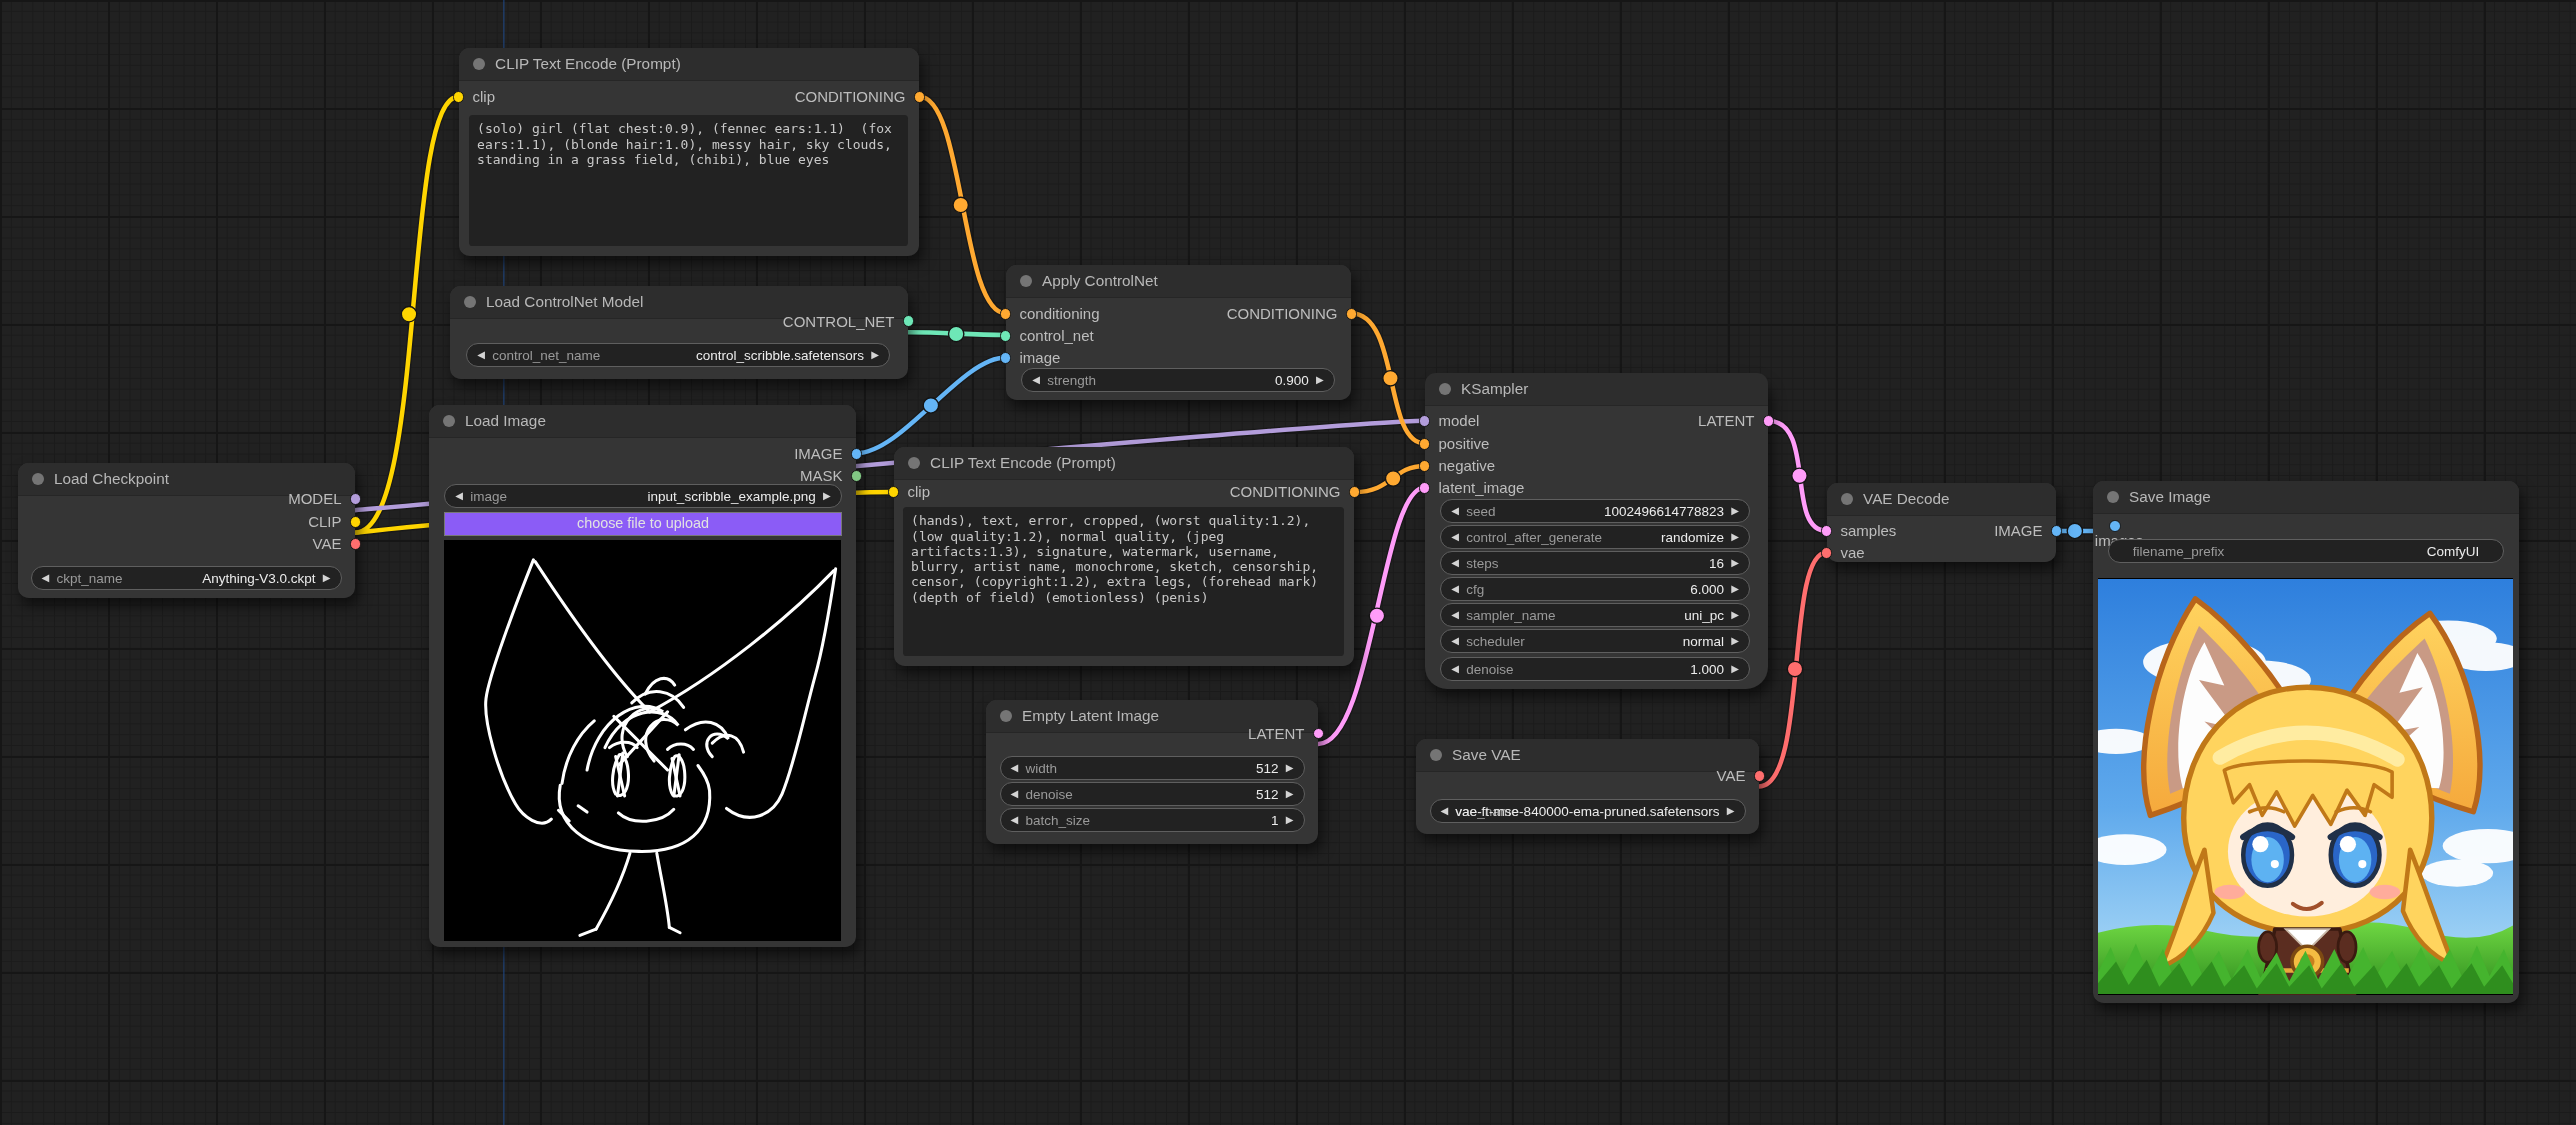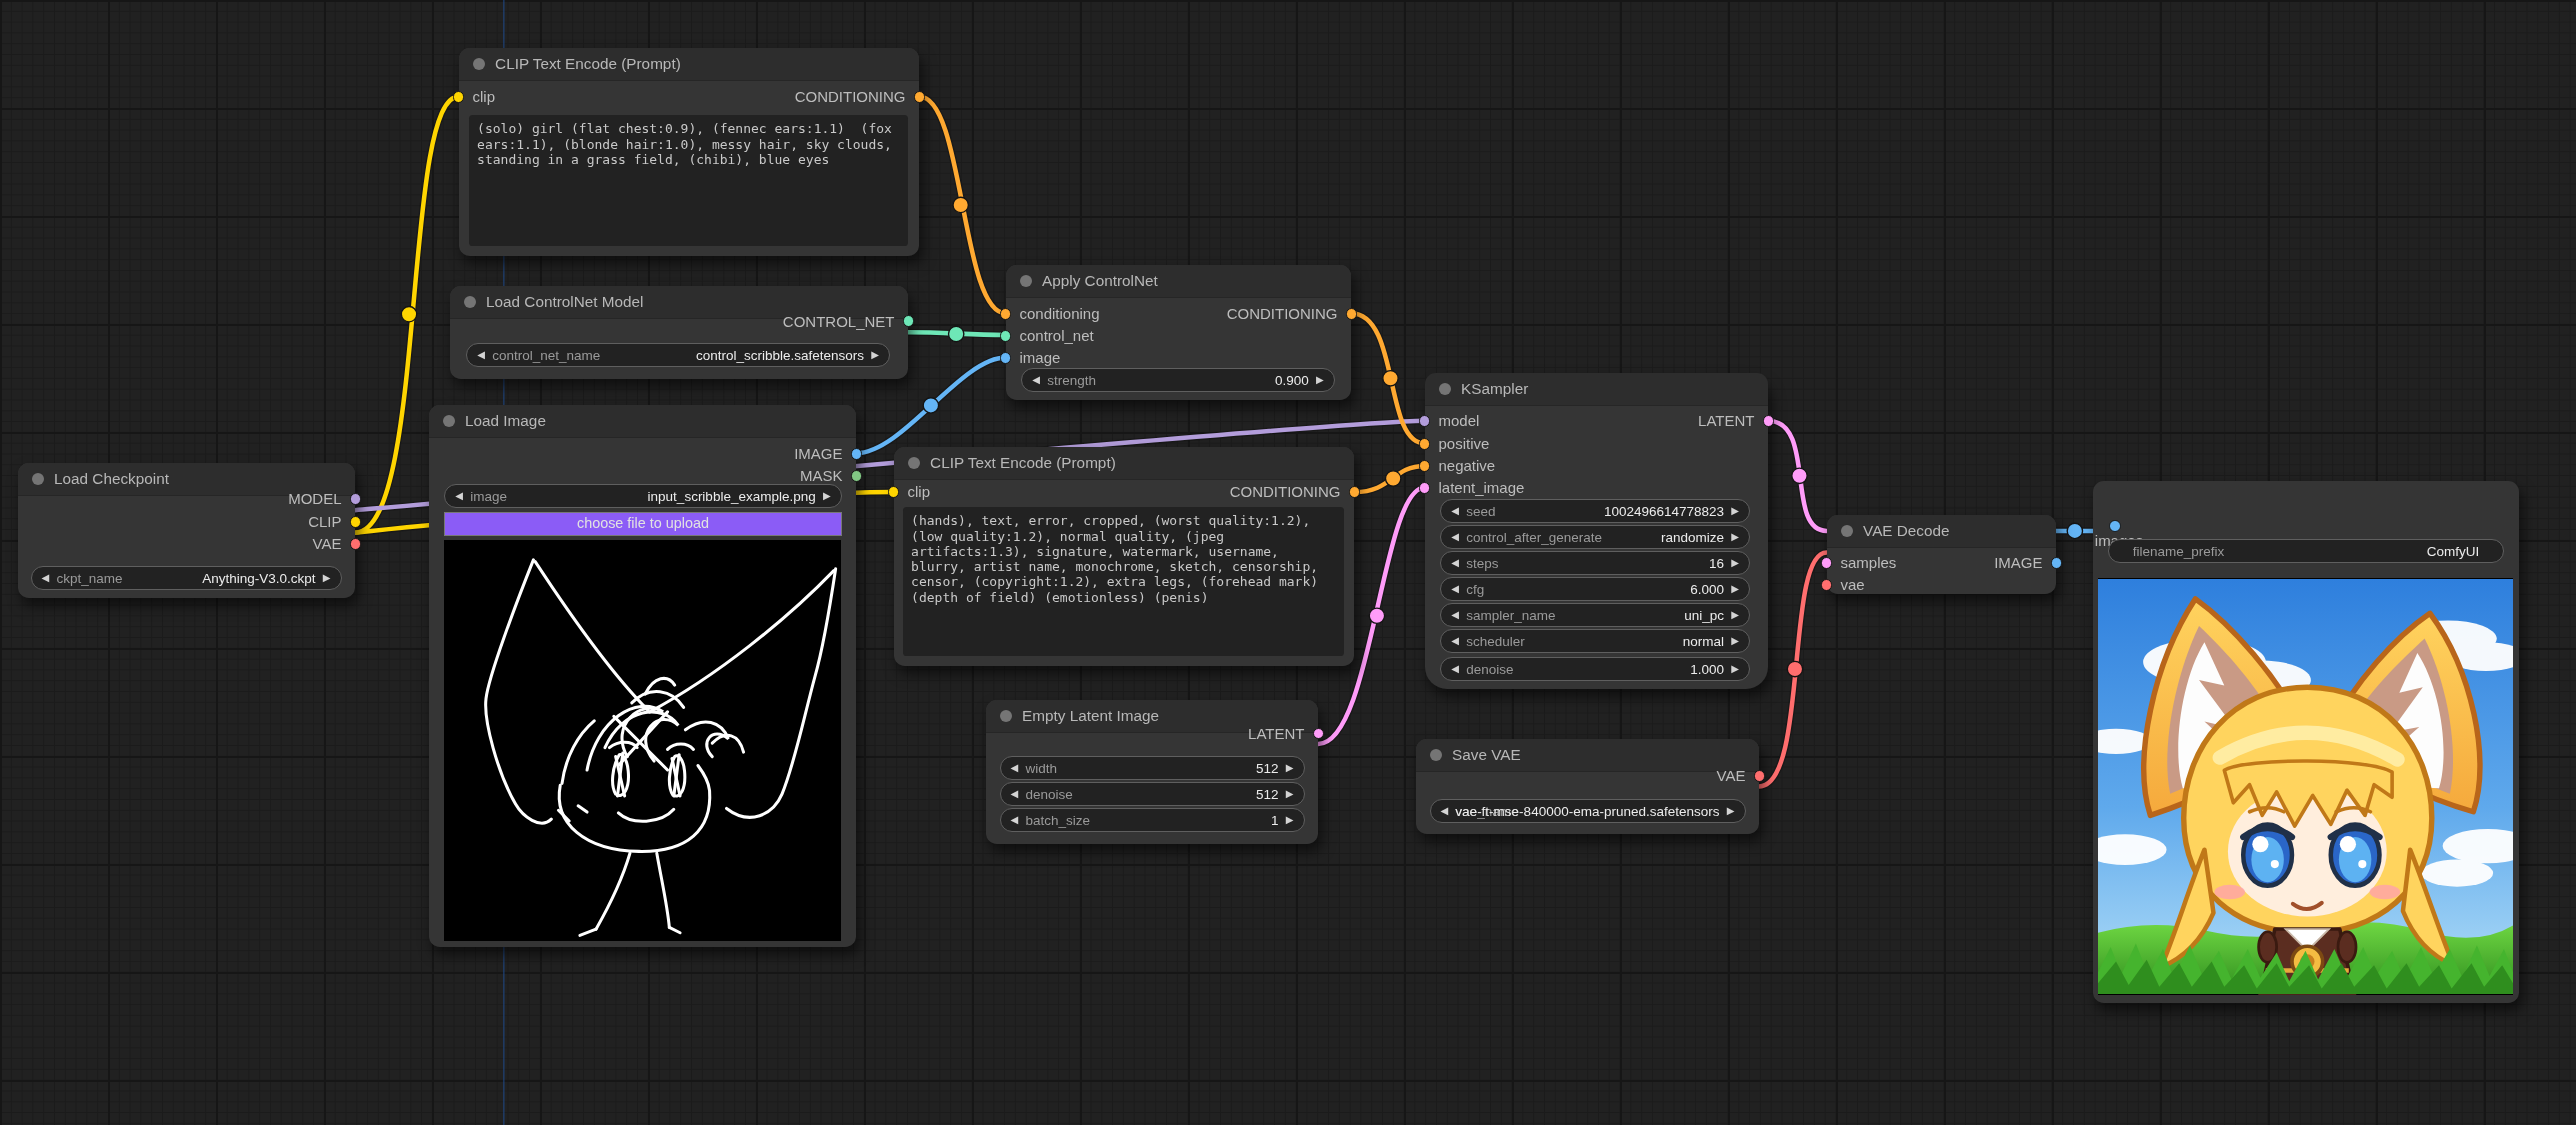--- a/index.html
+++ b/index.html
@@ -373,40 +373,44 @@
       <span class="lbl">VAE</span>
     </div>
     <div class="widget" style="left:13.5px;right:13.5px;top:60px;">
       <span class="arrow">◀</span>
       <span class="ovl" style="left:25px;color:#9a9a9a;">vae_name</span>
       <span class="ovl" style="right:25px;color:#ececec;">vae-ft-mse-840000-ema-pruned.safetensors</span>
       <span class="arrow" style="margin-left:auto;">▶</span>
     </div>
   </div>
 
-  <div class="node" style="left:1827px;top:483px;width:229px;height:79px;margin-top:32px;">
+  <div class="node" style="left:1827px;top:483px;width:229px;height:79px;">
     <div class="ntitle">
       <span class="tdot"></span>
       <span>VAE Decode</span>
     </div>
     <div class="slot in" style="top:37px;">
       <span class="pdot" style="background:#FF9CF9;"></span>
       <span class="lbl">samples</span>
     </div>
     <div class="slot in" style="top:59px;">
       <span class="pdot" style="background:#FF6E6E;"></span>
       <span class="lbl">vae</span>
     </div>
     <div class="slot out" style="top:37px;">
       <span class="pdot" style="background:#64B5F6;"></span>
       <span class="lbl">IMAGE</span>
     </div>
   </div>
 
   <div class="node" style="left:2093px;top:481px;width:426px;height:522px;">
+    <div class="ntitle">
+      <span class="tdot"></span>
+      <span>Save Image</span>
+    </div>
     <div class="slot in" style="top:39px;flex-direction:column;">
       <span class="pdot" style="background:#64B5F6;"></span>
       <span class="lbl">images</span>
     </div>
     <div class="widget noarrow" style="left:15.3px;right:15.3px;top:58px;">
       <span class="wlabel">filename_prefix</span>
       <span class="wvalue">ComfyUI</span>
     </div>
     <div class="imgbox" style="left:5.4px;top:97px;width:415px;height:417px;">
       <svg viewBox="0 0 460 460">

